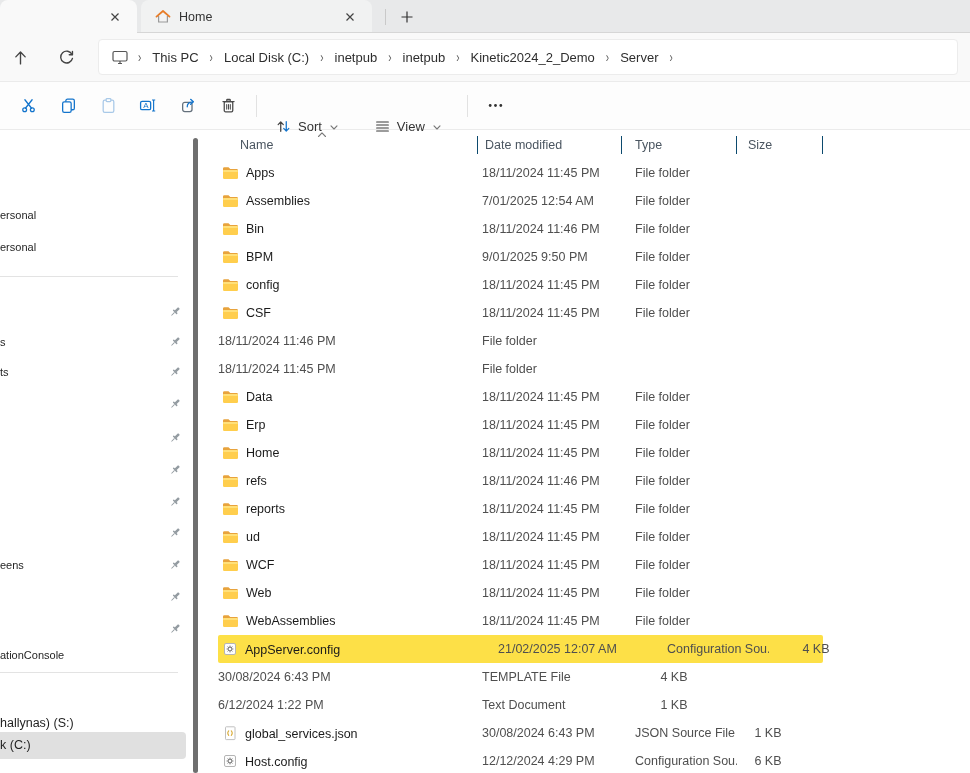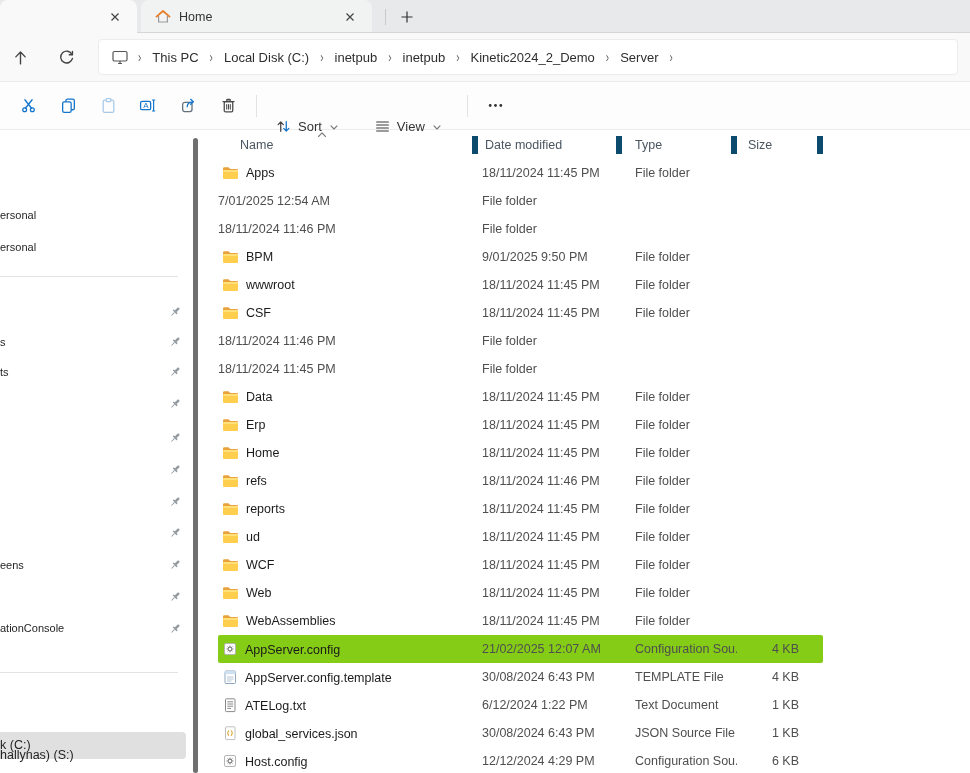--- a/index.html
+++ b/index.html
@@ -71,35 +71,35 @@
   .vscroll .thumb { position:absolute; left:3px; top:8px; bottom:0; width:5px; background:#6f6f6f; border-radius:3px; }
 
   .content { flex:1; position:relative; overflow:hidden; }
   .sort-caret { position:absolute; left:117px; top:1px; }
 
   .cols-header {
     display:grid; grid-template-columns:274px 144px 115px 86px;
     margin-left:4px; height:29px; align-items:center;
     font-size:12.5px; color:#4a5560;
   }
-  .cols-header .col { border-right:6px solid #0c4a6e; height:18px; line-height:18px; }
+  .cols-header .col { border-right:1px solid #0c4a6e; height:18px; line-height:18px; }
   .cols-header .col.name  { padding-left:36px; }
   .cols-header .col.date  { padding-left:7px;  }
   .cols-header .col.type  { padding-left:13px; }
   .cols-header .col.size  { padding-left:11px; }
 
   .rows { margin-left:18px; width:605px; }
   .frow {
     display:grid; grid-template-columns:264px 153px 102px 86px;
     height:28px; align-items:center; font-size:12.5px; border-radius:2px;
   }
-  .frow.selected { background:#84cc16; }
+  .frow.selected { background:#fde047;gap:16px; }
   .cell-name { display:flex; align-items:flex-end; gap:7px; padding-left:4px; color:#1b1b1b; overflow:hidden; white-space:nowrap; }
   .cell-date, .cell-type { color:#4f4f4f; white-space:nowrap; overflow:hidden; }
-  .cell-size { color:#4f4f4f; text-align:right; padding-right:24px; white-space:nowrap; }
+  .cell-size { color:#4f4f4f; text-align:center; padding-right:24px; white-space:nowrap; }
   .file-ic { flex:none; }
 </style>
 </head>
 <body>
 
 <div class="tabbar">
   <div class="tab active">
     <span class="tab-title"></span>
     <span class="tab-close">
       <svg width="10" height="10" viewBox="0 0 10 10">
@@ -330,33 +330,33 @@
       </div>
       <div class="side-pin" style="top: 460px;">
         <svg width="14" height="14" viewBox="0 0 16 16">
           <g transform="rotate(45 8 8)" fill="#939ba1">
             <rect x="6.6" y="1.6" width="2.8" height="5.6" rx="0.5"></rect>
             <rect x="4.8" y="6.8" width="6.4" height="1.8" rx="0.7"></rect>
             <rect x="7.5" y="8.6" width="1" height="5.2" rx="0.5"></rect>
           </g>
         </svg>
       </div>
-      <div class="side-text" style="top: 488px;">ationConsole</div>
+      <div class="side-text" style="top: 515px;">ationConsole</div>
       <div class="side-pin" style="top: 492px;">
         <svg width="14" height="14" viewBox="0 0 16 16">
           <g transform="rotate(45 8 8)" fill="#939ba1">
             <rect x="6.6" y="1.6" width="2.8" height="5.6" rx="0.5"></rect>
             <rect x="4.8" y="6.8" width="6.4" height="1.8" rx="0.7"></rect>
             <rect x="7.5" y="8.6" width="1" height="5.2" rx="0.5"></rect>
           </g>
         </svg>
       </div>
       <div class="side-sep" style="top: 542px;"></div>
       <div class="drive-row selected" style="top: 602px;">k (C:)</div>
-      <div class="drive-row" style="top: 612px;">hallynas) (S:)</div>
+      <div class="drive-row" style="top: 580px;">hallynas) (S:)</div>
     </div>
   <div class="vscroll">
     <div class="thumb"></div>
   </div>
   <div class="content">
     <span class="sort-caret">
       <svg width="10" height="7" viewBox="0 0 10 7">
           <path d="M1.5 5.5 L5 1.8 L8.5 5.5" stroke="#7a7a7a" stroke-width="1.1" fill="none" stroke-linecap="round" stroke-linejoin="round"></path>
         </svg>
     </span>
@@ -374,25 +374,41 @@
               <rect x="1" y="4" width="15" height="9" rx="1.2" fill="#ffce4d"></rect>
               <rect x="1" y="4" width="15" height="2" rx="1" fill="#ffe07a"></rect>
             </svg>
             <span>Apps</span>
           </div>
           <div class="cell-date">18/11/2024 11:45 PM</div>
           <div class="cell-type">File folder</div>
           <div class="cell-size"></div>
         </div>
         <div class="frow">
+          <div class="cell-name">
+            <svg class="file-ic" width="17" height="14" viewBox="0 0 17 14">
+              <path d="M1 2.6 a1.4 1.4 0 0 1 1.4-1.4 h4.1 l1.8 1.8 h6.3 a1.4 1.4 0 0 1 1.4 1.4 v0.8 H1z" fill="#e8a33c"></path>
+              <rect x="1" y="4" width="15" height="9" rx="1.2" fill="#ffce4d"></rect>
+              <rect x="1" y="4" width="15" height="2" rx="1" fill="#ffe07a"></rect>
+            </svg>
+            <span>Assemblies</span>
+          </div>
           <div class="cell-date">7/01/2025 12:54 AM</div>
           <div class="cell-type">File folder</div>
           <div class="cell-size"></div>
         </div>
         <div class="frow">
+          <div class="cell-name">
+            <svg class="file-ic" width="17" height="14" viewBox="0 0 17 14">
+              <path d="M1 2.6 a1.4 1.4 0 0 1 1.4-1.4 h4.1 l1.8 1.8 h6.3 a1.4 1.4 0 0 1 1.4 1.4 v0.8 H1z" fill="#e8a33c"></path>
+              <rect x="1" y="4" width="15" height="9" rx="1.2" fill="#ffce4d"></rect>
+              <rect x="1" y="4" width="15" height="2" rx="1" fill="#ffe07a"></rect>
+            </svg>
+            <span>Bin</span>
+          </div>
           <div class="cell-date">18/11/2024 11:46 PM</div>
           <div class="cell-type">File folder</div>
           <div class="cell-size"></div>
         </div>
         <div class="frow">
           <div class="cell-name">
             <svg class="file-ic" width="17" height="14" viewBox="0 0 17 14">
               <path d="M1 2.6 a1.4 1.4 0 0 1 1.4-1.4 h4.1 l1.8 1.8 h6.3 a1.4 1.4 0 0 1 1.4 1.4 v0.8 H1z" fill="#e8a33c"></path>
               <rect x="1" y="4" width="15" height="9" rx="1.2" fill="#ffce4d"></rect>
               <rect x="1" y="4" width="15" height="2" rx="1" fill="#ffe07a"></rect>
@@ -403,21 +419,21 @@
           <div class="cell-type">File folder</div>
           <div class="cell-size"></div>
         </div>
         <div class="frow">
           <div class="cell-name">
             <svg class="file-ic" width="17" height="14" viewBox="0 0 17 14">
               <path d="M1 2.6 a1.4 1.4 0 0 1 1.4-1.4 h4.1 l1.8 1.8 h6.3 a1.4 1.4 0 0 1 1.4 1.4 v0.8 H1z" fill="#e8a33c"></path>
               <rect x="1" y="4" width="15" height="9" rx="1.2" fill="#ffce4d"></rect>
               <rect x="1" y="4" width="15" height="2" rx="1" fill="#ffe07a"></rect>
             </svg>
-            <span>wwwroot</span>
+            <span>config</span>
           </div>
           <div class="cell-date">18/11/2024 11:45 PM</div>
           <div class="cell-type">File folder</div>
           <div class="cell-size"></div>
         </div>
         <div class="frow">
           <div class="cell-name">
             <svg class="file-ic" width="17" height="14" viewBox="0 0 17 14">
               <path d="M1 2.6 a1.4 1.4 0 0 1 1.4-1.4 h4.1 l1.8 1.8 h6.3 a1.4 1.4 0 0 1 1.4 1.4 v0.8 H1z" fill="#e8a33c"></path>
               <rect x="1" y="4" width="15" height="9" rx="1.2" fill="#ffce4d"></rect>
@@ -563,40 +579,25 @@
               <circle cx="8" cy="8" r="1.9" fill="none" stroke="#7e7e7e" stroke-width="1.1"></circle>
               <path d="M8 4.6 v1.2 M8 10.2 v1.2 M4.6 8 h1.2 M10.2 8 h1.2 M5.6 5.6 l0.9 0.9 M9.5 9.5 l0.9 0.9 M10.4 5.6 l-0.9 0.9 M6.5 9.5 l-0.9 0.9" stroke="#7e7e7e" stroke-width="1"></path>
             </svg>
             <span>AppServer.config</span>
           </div>
           <div class="cell-date">21/02/2025 12:07 AM</div>
           <div class="cell-type">Configuration Sou...</div>
           <div class="cell-size">4 KB</div>
         </div>
         <div class="frow">
-          <div class="cell-name">
-            <svg class="file-ic" width="16" height="16" viewBox="0 0 16 16">
-              <rect x="3" y="2" width="10.5" height="12.5" rx="1" fill="#fff" stroke="#8fa7bd"></rect>
-              <rect x="3" y="2" width="10.5" height="3.2" fill="#cfe0ef"></rect>
-              <path d="M5 8 h6.5 M5 10 h6.5 M5 12 h4.5" stroke="#b5c4d2" stroke-width="1"></path>
-            </svg>
-            <span>AppServer.config.template</span>
-          </div>
           <div class="cell-date">30/08/2024 6:43 PM</div>
           <div class="cell-type">TEMPLATE File</div>
           <div class="cell-size">4 KB</div>
         </div>
         <div class="frow">
-          <div class="cell-name">
-            <svg class="file-ic" width="16" height="16" viewBox="0 0 16 16">
-              <rect x="3.5" y="1.8" width="9.5" height="12.8" rx="0.8" fill="#fff" stroke="#8a8a8a"></rect>
-              <path d="M5.3 4.8 h5.9 M5.3 7 h5.9 M5.3 9.2 h5.9 M5.3 11.4 h3.8" stroke="#8a8a8a" stroke-width="1"></path>
-            </svg>
-            <span>ATELog.txt</span>
-          </div>
           <div class="cell-date">6/12/2024 1:22 PM</div>
           <div class="cell-type">Text Document</div>
           <div class="cell-size">1 KB</div>
         </div>
         <div class="frow">
           <div class="cell-name">
             <svg class="file-ic" width="16" height="16" viewBox="0 0 16 16">
               <rect x="3.5" y="1.8" width="9.5" height="12.8" rx="0.8" fill="#fff" stroke="#c0c0c0"></rect>
               <path d="M6.7 5.8 c-1.2 1 -1.2 3.6 0 4.6 M9.3 5.8 c1.2 1 1.2 3.6 0 4.6" stroke="#d6a62a" stroke-width="1.1" fill="none" stroke-linecap="round"></path>
             </svg>

